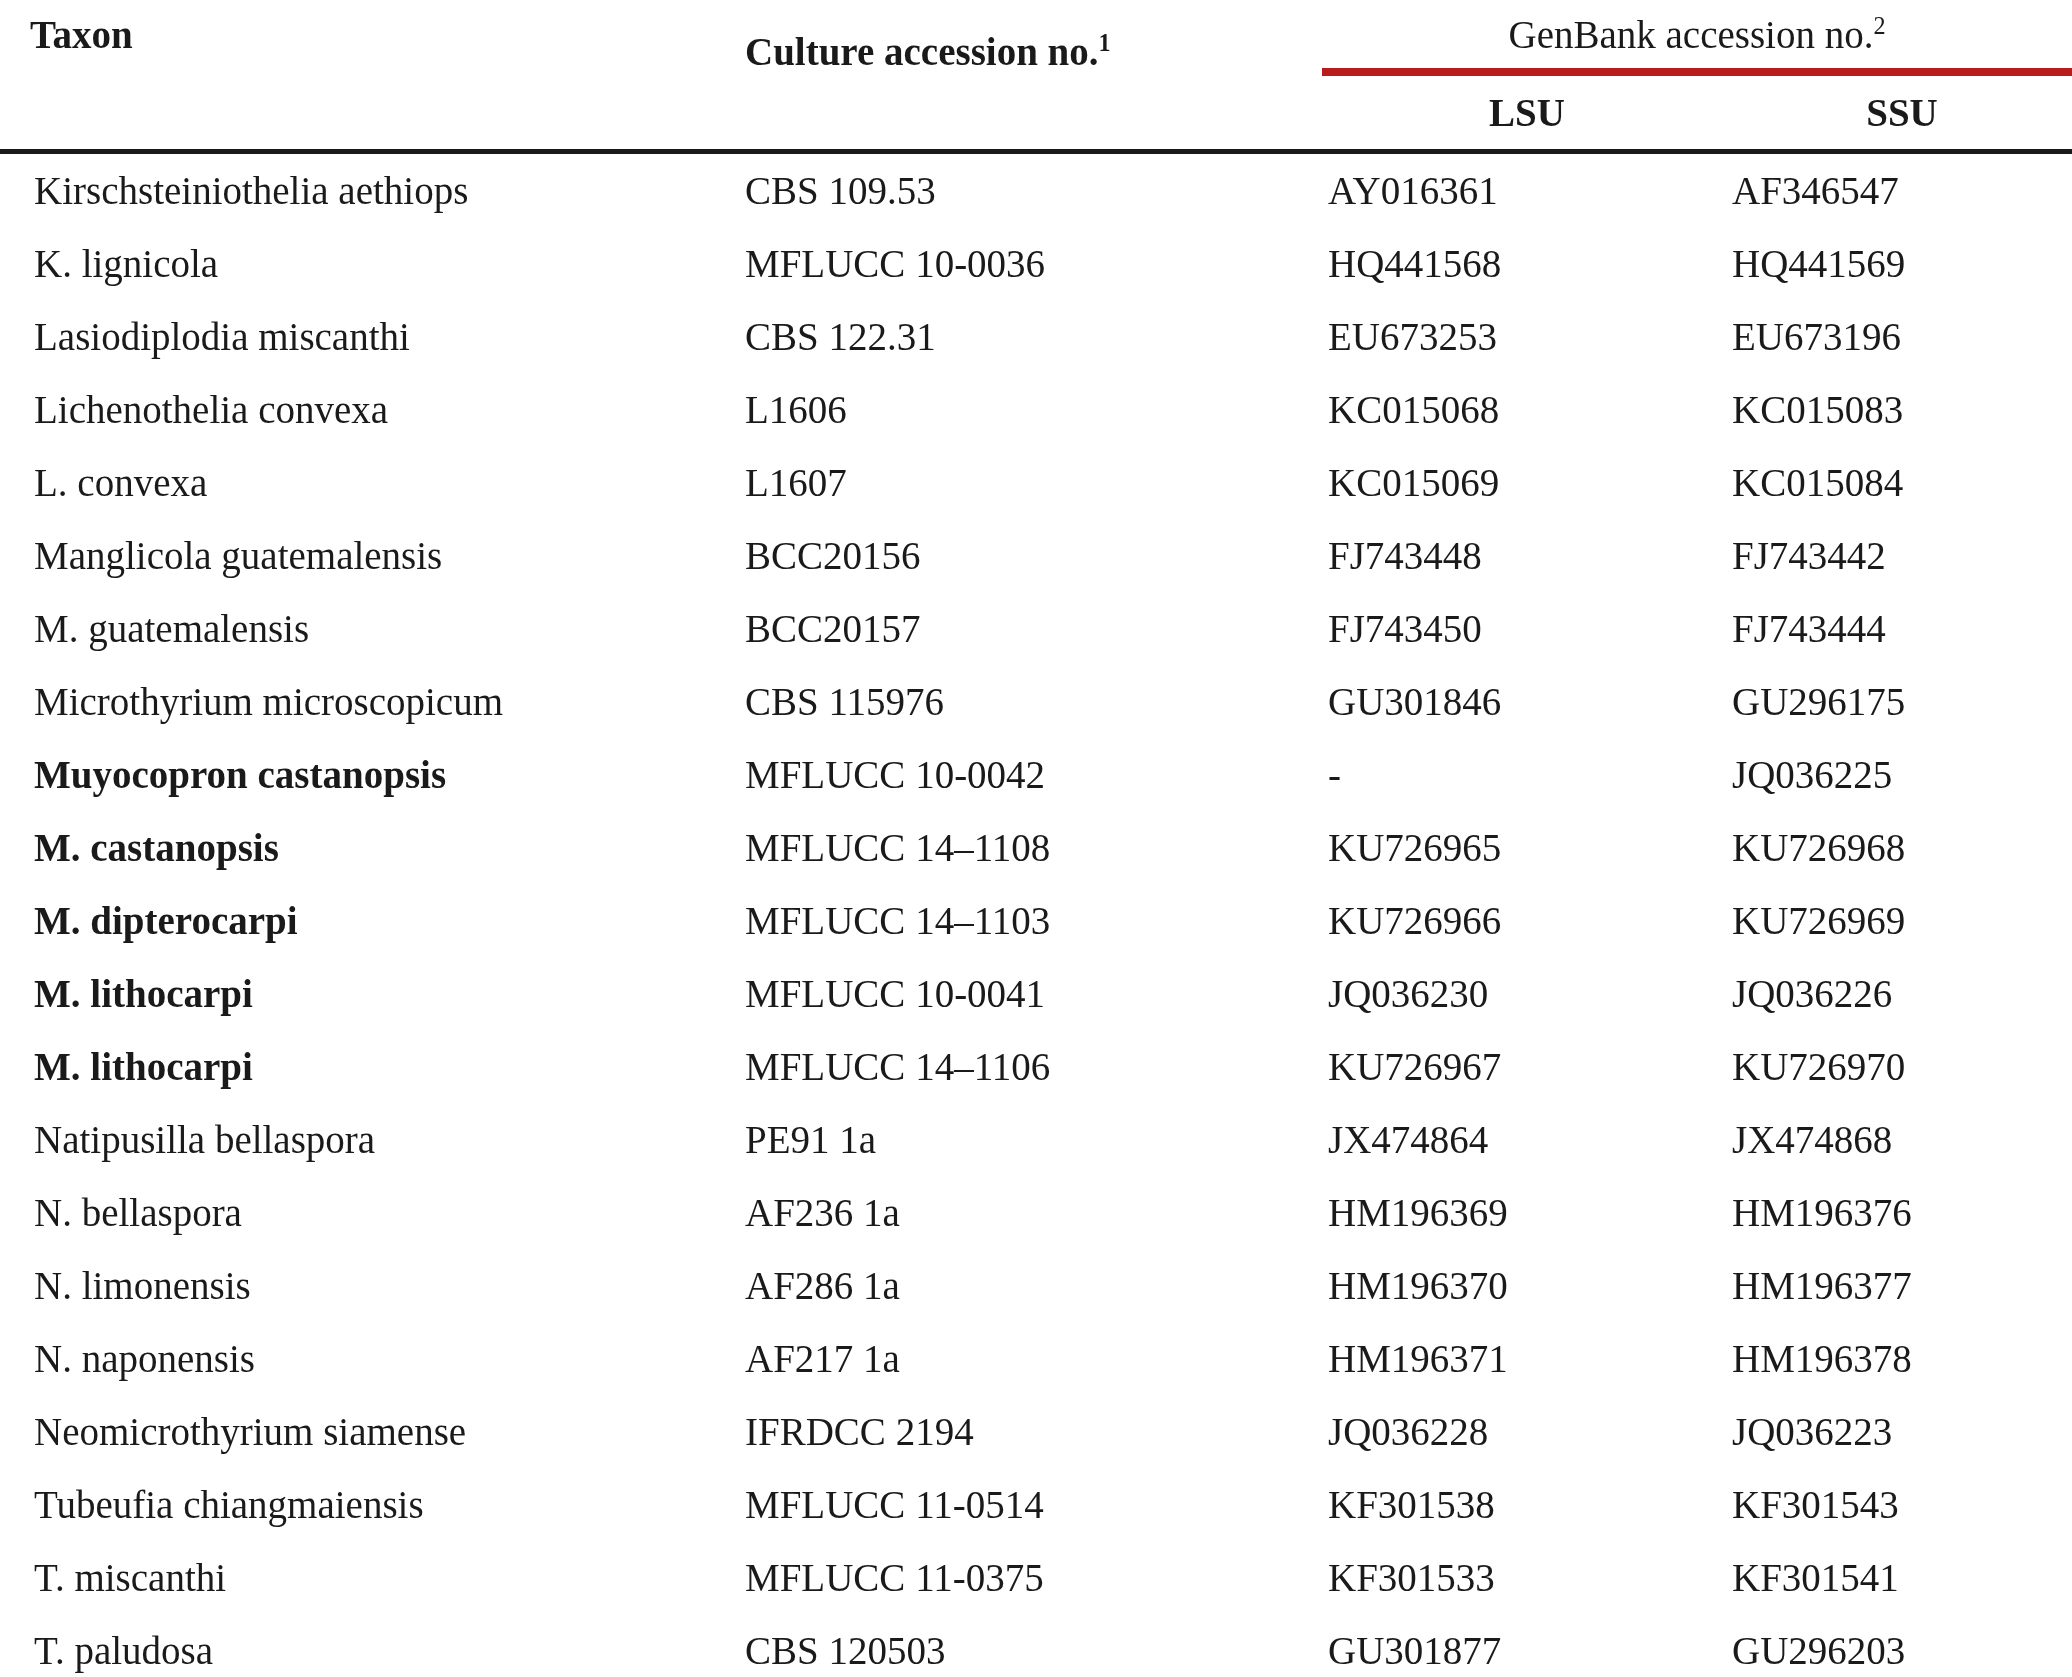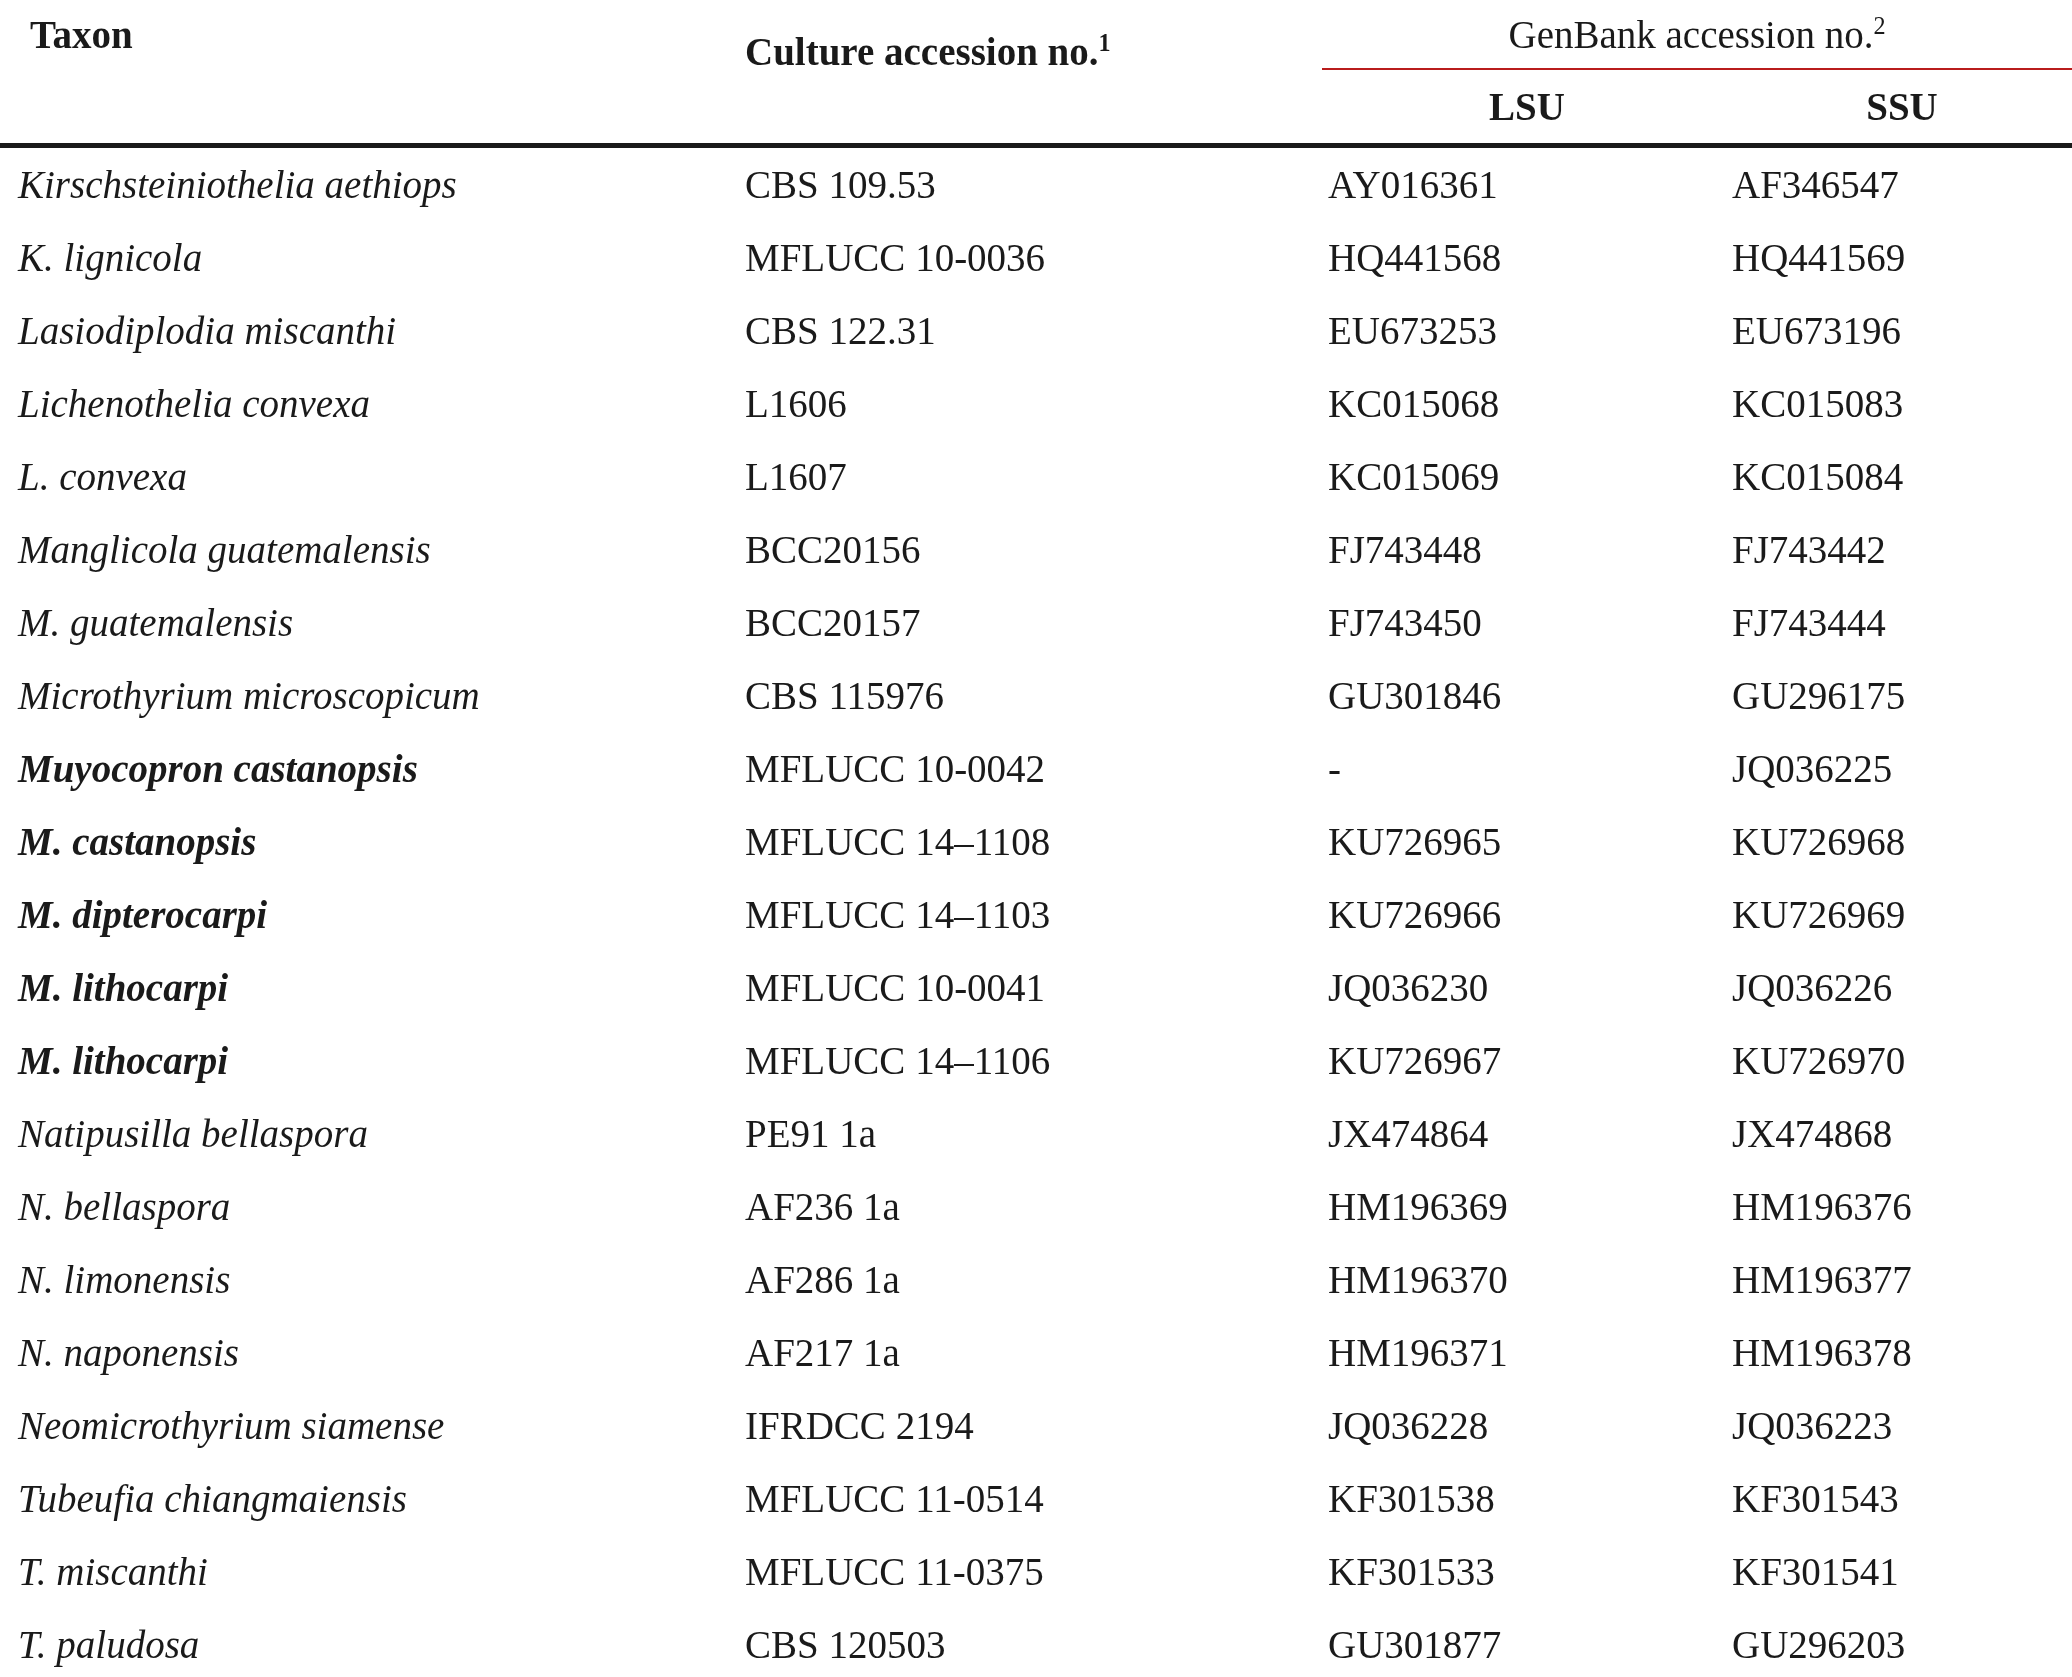--- a/index.html
+++ b/index.html
@@ -38,21 +38,21 @@
     padding-left: 30px;
   }
   th.h-culture {
     vertical-align: top;
     padding-top: 29px;
   }
   th.h-genbank {
     height: 68px;
     text-align: center;
     vertical-align: middle;
-    border-bottom: 2px solid #b91c1c;
+    border-bottom: 8px solid #b91c1c;
   }
   tr.subhead th {
     height: 73px;
     vertical-align: middle;
     padding-left: 6px;
     text-align: center;
   }
   thead tr.subhead th,
   thead th.h-taxon,
   thead th.h-culture {
@@ -62,22 +62,21 @@
   sup {
     font-size: 62%;
     line-height: 0;
   }
   tbody td {
     height: 73px;
     vertical-align: middle;
     padding: 0;
   }
   td.taxon {
-    font-style: italic;
-    padding-left: 18px;
+    padding-left: 34px;
   }
   td.lsu, td.ssu {
     padding-left: 6px;
   }
   tr.bold td.taxon {
     font-weight: bold;
   }
 </style>
 </head>
 <body>

